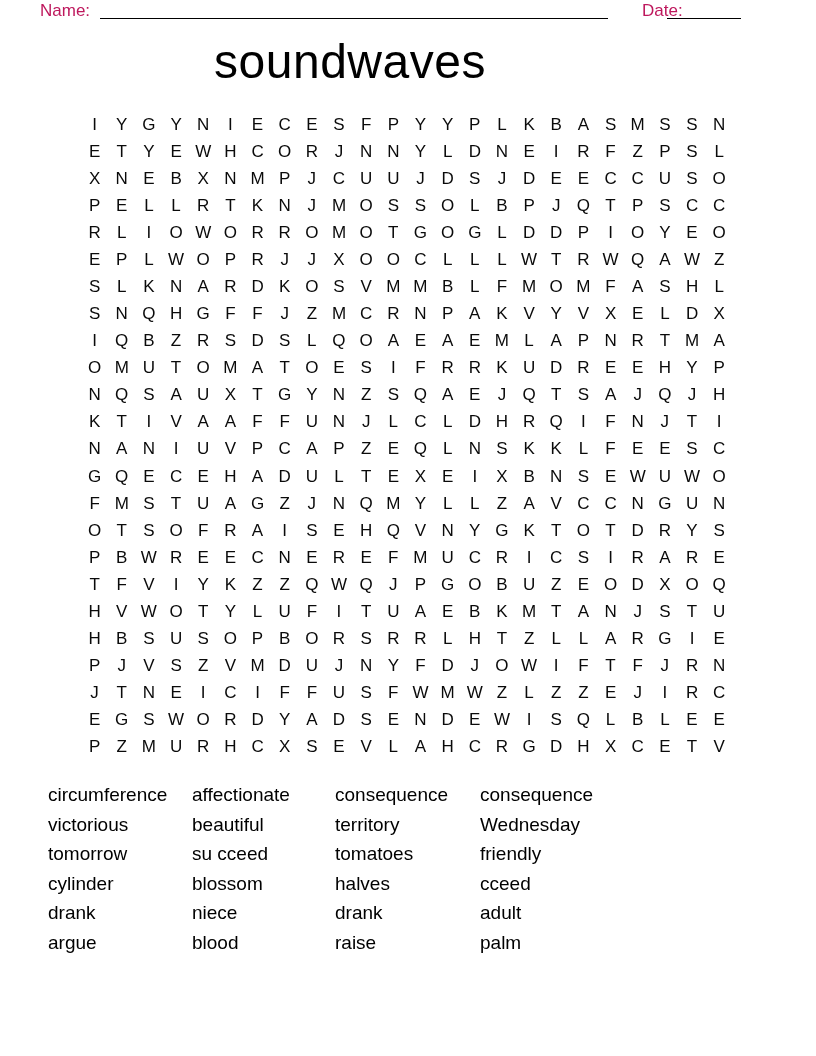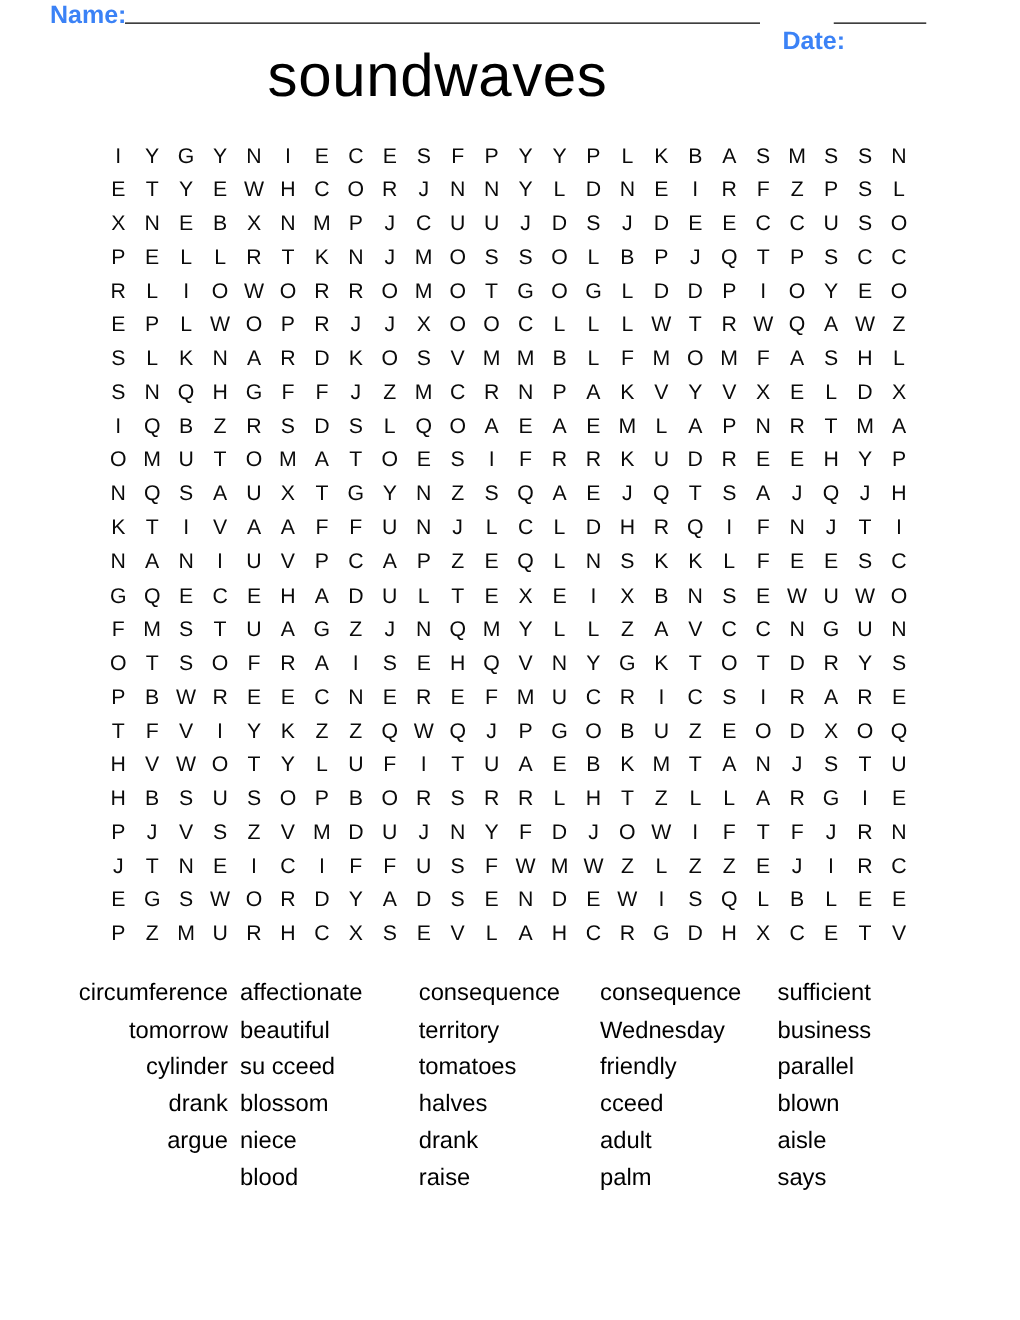--- a/index.html
+++ b/index.html
@@ -12,27 +12,26 @@
     width: 816px;
     height: 1056px;
     font-family: "Liberation Sans", sans-serif;
     color: #000000;
     overflow: hidden;
   }
   
   .hdr-label {
     position: absolute;
     top: 1px;
-    font-size: 20px;
-    color: #3b82f6;
+    font-size: 17px;
+    color: #be185d;
     white-space: nowrap;
-    font-weight: bold;
   }
   #name-label { left: 40px; }
-  #date-label { left: 626px; margin-top: 21px; }
+  #date-label { left: 642px; }
   .blank-line {
     position: absolute;
     top: 18px;
     border-bottom: 1.6px solid #000;
     height: 0;
   }
   #name-line { left: 100px; width: 508px; }
   #date-line { left: 667px; width: 74px; }
   
   .title {
@@ -669,22 +668,23 @@
       <span class="cell">D</span>
       <span class="cell">H</span>
       <span class="cell">X</span>
       <span class="cell">C</span>
       <span class="cell">E</span>
       <span class="cell">T</span>
       <span class="cell">V</span>
     </div>
 
   <div class="words" id="words">
-      <div class="word-col" style="left: 63px; text-align: right;">
+      <div class="word-col" style="left: 48px;">
         <div class="word">circumference</div>
+        <div class="word">victorious</div>
         <div class="word">tomorrow</div>
         <div class="word">cylinder</div>
         <div class="word">drank</div>
         <div class="word">argue</div>
       </div>
       <div class="word-col" style="left: 192px;">
         <div class="word">affectionate</div>
         <div class="word">beautiful</div>
         <div class="word">su cceed</div>
         <div class="word">blossom</div>
@@ -700,23 +700,15 @@
         <div class="word">raise</div>
       </div>
       <div class="word-col" style="left: 480px;">
         <div class="word">consequence</div>
         <div class="word">Wednesday</div>
         <div class="word">friendly</div>
         <div class="word">cceed</div>
         <div class="word">adult</div>
         <div class="word">palm</div>
       </div>
-      <div class="word-col" style="left: 622px;">
-        <div class="word">sufficient</div>
-        <div class="word">business</div>
-        <div class="word">parallel</div>
-        <div class="word">blown</div>
-        <div class="word">aisle</div>
-        <div class="word">says</div>
-      </div>
     </div>
 
 </div>
 
 </body></html>

